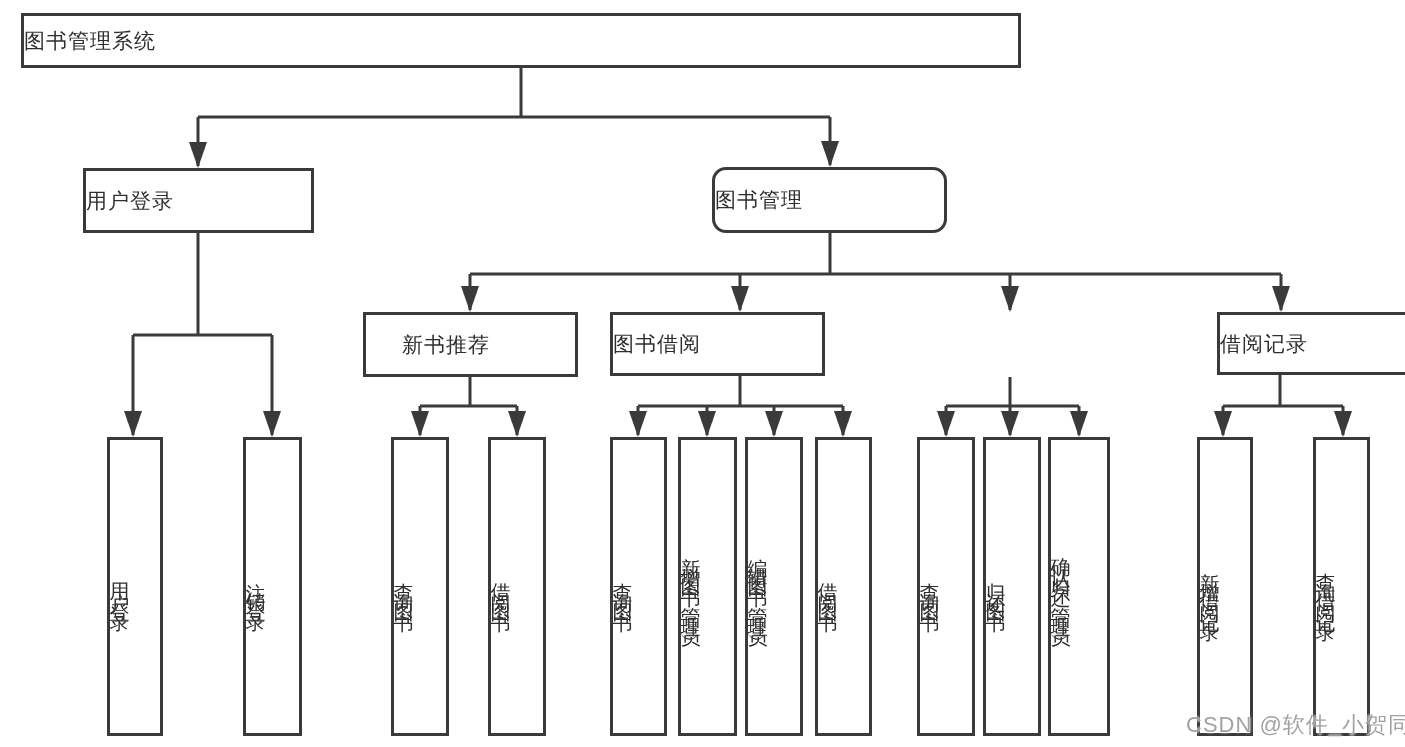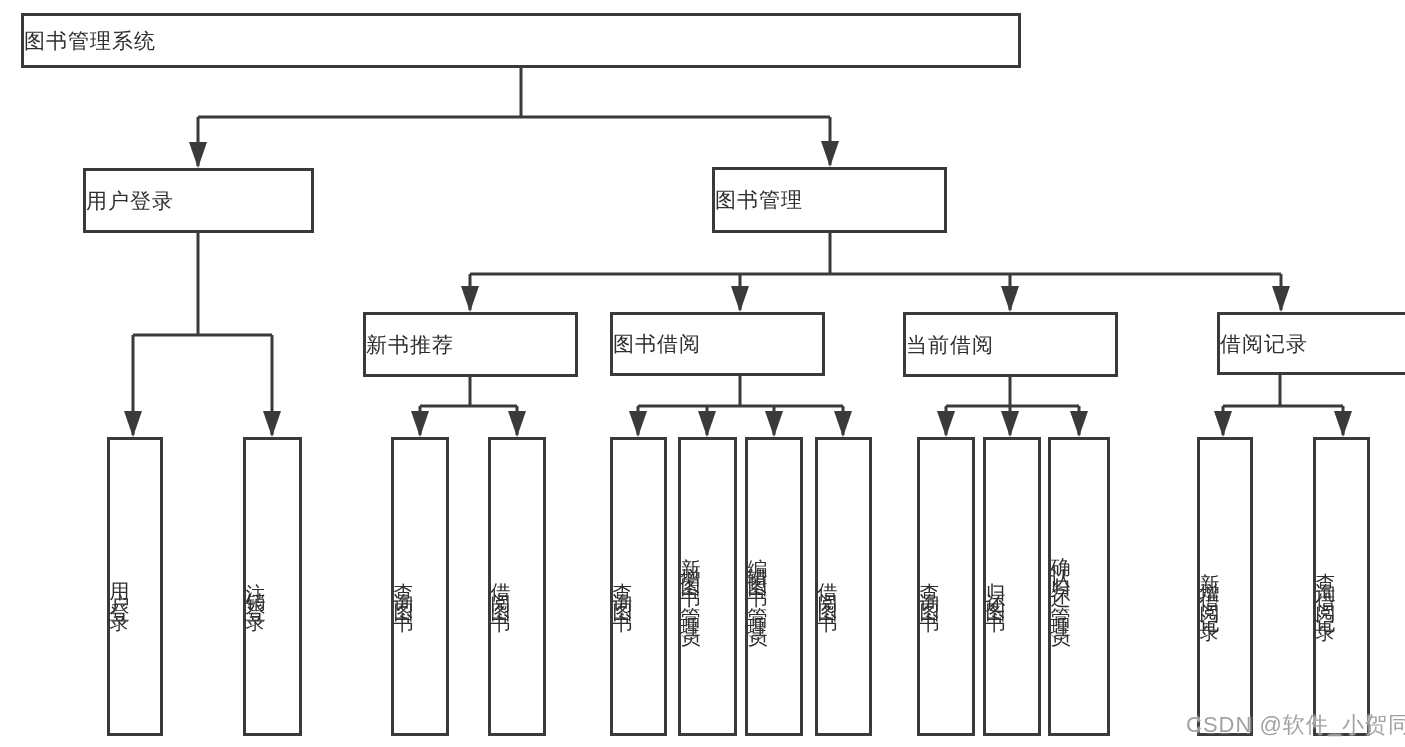--- a/index.html
+++ b/index.html
@@ -20,22 +20,22 @@
     display:flex;
     align-items:center;
     justify-content:flex-start;
     font-size:21px;
     letter-spacing:1px;
     color:#2e2e2e;
   }
   
   .n-root{left:21px;top:13px;width:1000px;height:55px;}
   .n-user-login{left:83px;top:168px;width:231px;height:65px;}
-  .n-book-mgmt{left:712px;top:167px;width:235px;height:66px;}
-  .n-new-book{left:363px;top:312px;width:215px;height:65px;}
+  .n-book-mgmt{left:712px;top:167px;width:235px;height:66px;border-radius:14px;}
+  .n-new-book{left:363px;top:312px;width:215px;height:65px;padding-left:36px;}
   .n-book-borrow{left:610px;top:312px;width:215px;height:64px;}
   .n-current{left:903px;top:312px;width:215px;height:65px;}
   .n-record{left:1173px;top:312px;width:216px;height:63px;margin-left:44px;}
   
   .leaf{
     top:437px;height:299px;
     font-size:20px;letter-spacing:0;
   }
   .leaf .vtext{
     writing-mode:vertical-rl;
@@ -123,23 +123,20 @@
   <div class="node n-book-mgmt">
     <span>图书管理</span>
   </div>
 
   <div class="node n-new-book">
     <span>新书推荐</span>
   </div>
   <div class="node n-book-borrow">
     <span>图书借阅</span>
   </div>
-  <div class="node n-current">
-    <span>当前借阅</span>
-  </div>
   <div class="node n-record">
     <span>借阅记录</span>
   </div>
 
   <div class="node leaf l-a1">
     <span class="vtext">用户登录</span>
   </div>
   <div class="node leaf l-a2">
     <span class="vtext">注销登录</span>
   </div>

